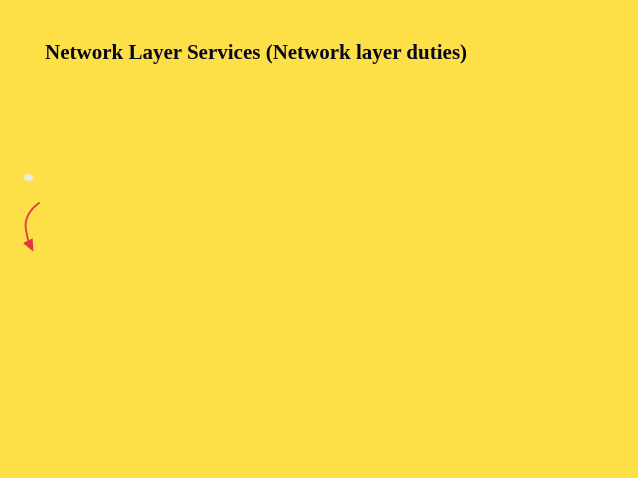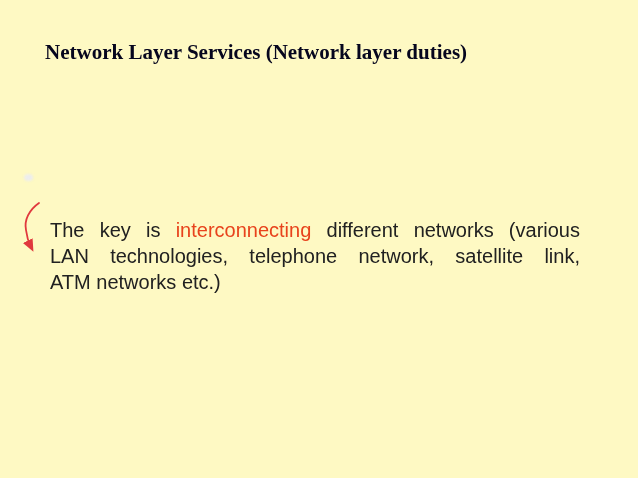--- a/index.html
+++ b/index.html
@@ -4,21 +4,21 @@
 <style>
   html, body {
     margin: 0;
     padding: 0;
     background: #ffffff;
   }
   .slide {
     position: relative;
     width: 638px;
     height: 478px;
-    background: #fef9c3;
+    background: #fde047;
     overflow: hidden;
     font-family: "Liberation Sans", sans-serif;
   }
   .title {
     position: absolute;
     left: 45px;
     top: 40px;
     margin: 0;
     font-family: "Liberation Serif", serif;
     font-weight: bold;
@@ -75,21 +75,14 @@
 
   <svg class="curved-arrow" viewBox="0 0 32 62" xmlns="http://www.w3.org/2000/svg">
     <defs>
       <marker id="ah" markerWidth="8" markerHeight="8" refX="4" refY="3" orient="auto">
         <path d="M0,0 L7,3 L0,6 z" fill="#e0393e"></path>
       </marker>
     </defs>
     <path d="M21,5 C11,12 6,22 8,32 C9,41 11,45 13,49" stroke="#e0393e" stroke-width="1.8" fill="none" stroke-linecap="round" marker-end="url(#ah)"></path>
   </svg>
 
-  <div class="body-block">
-    <div class="body-line justify">
-      <span>The key is </span><span class="hl">interconnecting</span><span> different networks (various</span>
-    </div>
-    <div class="body-line justify">LAN technologies, telephone network, satellite link,</div>
-    <div class="body-line left">ATM networks etc.)</div>
-  </div>
 
 </div>
 
 </body></html>

